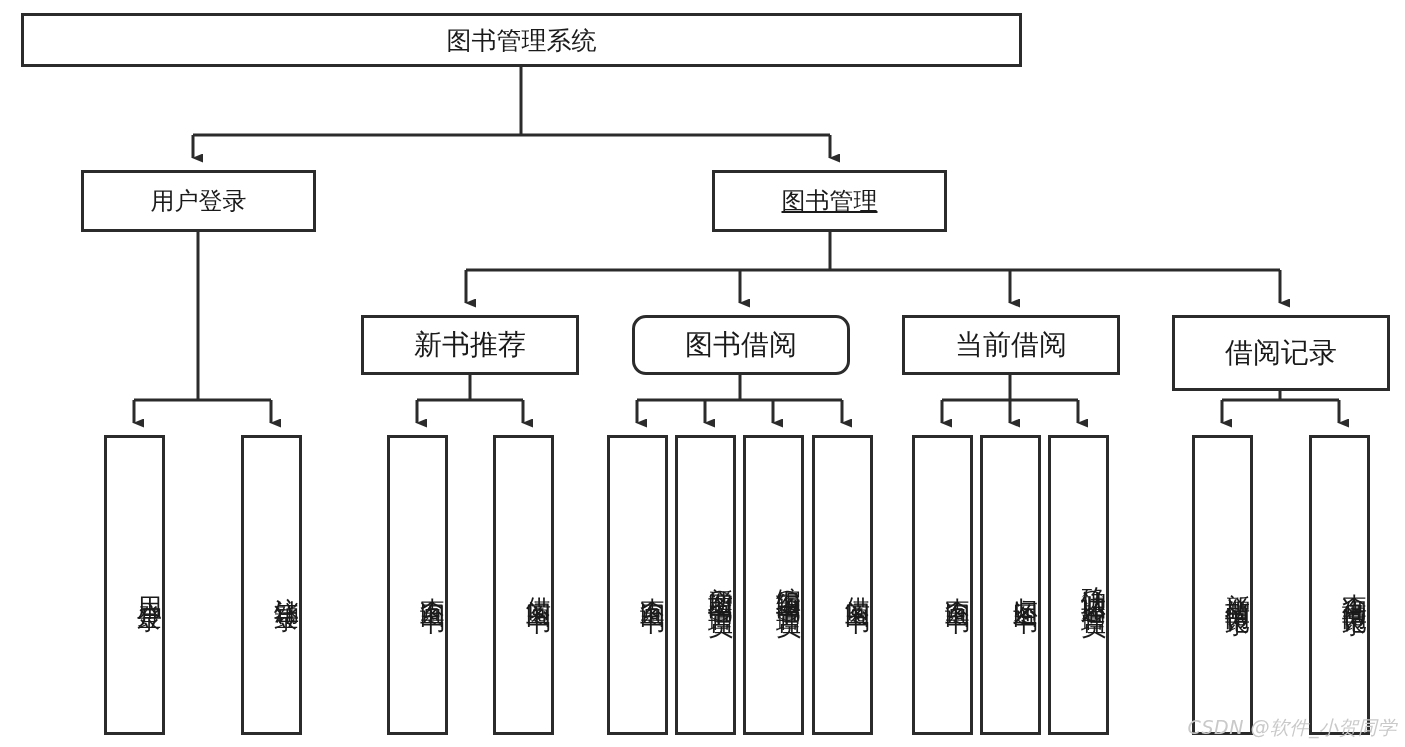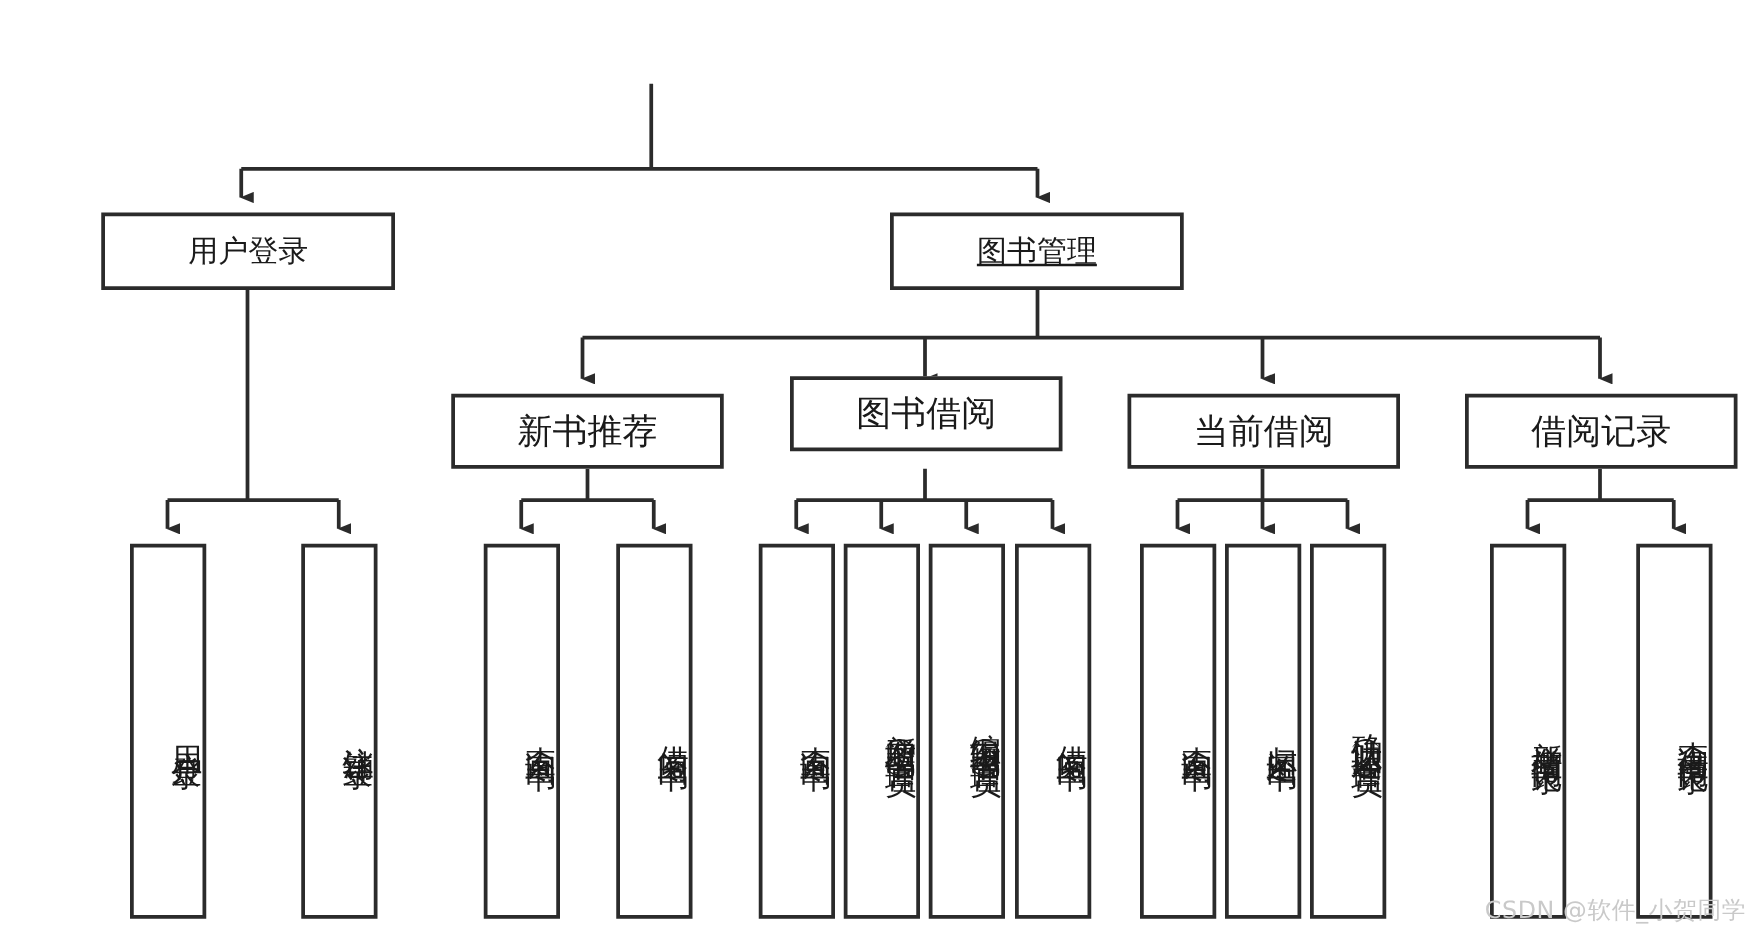--- a/index.html
+++ b/index.html
@@ -62,20 +62,21 @@
     display: block;
   }
   .watermark {
     position: absolute;
     right: 8px;
     bottom: 6px;
     font-size: 19px;
     color: #c9c9c9;
     white-space: nowrap;
     letter-spacing: 0.5px;
+    font-style: italic;
   }
 </style>
 </head>
 <body>
 
 <div id="canvas">
 
   <svg class="edges" viewBox="0 0 1405 747" xmlns="http://www.w3.org/2000/svg">
     <defs>
       <marker id="arrowhead" markerWidth="9" markerHeight="11" refX="4.5" refY="10" orient="auto" markerUnits="userSpaceOnUse">
@@ -119,38 +120,41 @@
       <path d="M1010,400 L1010,423" marker-end="url(#arrowhead)"></path>
       <path d="M1078,400 L1078,423" marker-end="url(#arrowhead)"></path>
 
       <path d="M1280,375 L1280,400"></path>
       <path d="M1222,400 L1339,400"></path>
       <path d="M1222,400 L1222,423" marker-end="url(#arrowhead)"></path>
       <path d="M1339,400 L1339,423" marker-end="url(#arrowhead)"></path>
     </g>
   </svg>
 
+  <div class="node root" style="left:21px; top:13px; width:1001px; height:54px;">
+    <span class="node-label">图书管理系统</span>
+  </div>
 
   <div class="node level1" style="left:81px; top:170px; width:235px; height:62px;">
     <span class="node-label">用户登录</span>
   </div>
   <div class="node level1" style="left:712px; top:170px; width:235px; height:62px;text-decoration:underline;">
     <span class="node-label">图书管理</span>
   </div>
 
   <div class="node level2" style="left:361px; top:315px; width:218px; height:60px;">
     <span class="node-label">新书推荐</span>
   </div>
-  <div class="node level2" style="left:632px; top:301px; width:218px; height:60px;">
+  <div class="node level2" style="left:632px; top:315px; width:218px; height:60px;border-radius:14px;">
     <span class="node-label">图书借阅</span>
   </div>
   <div class="node level2" style="left:902px; top:315px; width:218px; height:60px;text-align:center;">
     <span class="node-label">当前借阅</span>
   </div>
-  <div class="node level2" style="left:1172px; top:315px; width:218px; height:60px;">
+  <div class="node level2" style="left:1172px; top:315px; width:218px; height:76px;">
     <span class="node-label">借阅记录</span>
   </div>
 
   <div class="node leaf" style="left:104px; top:435px; width:61px; height:300px;">
     <span class="node-label">用户登录</span>
   </div>
   <div class="node leaf" style="left:241px; top:435px; width:61px; height:300px;">
     <span class="node-label">注销登录</span>
   </div>
 

